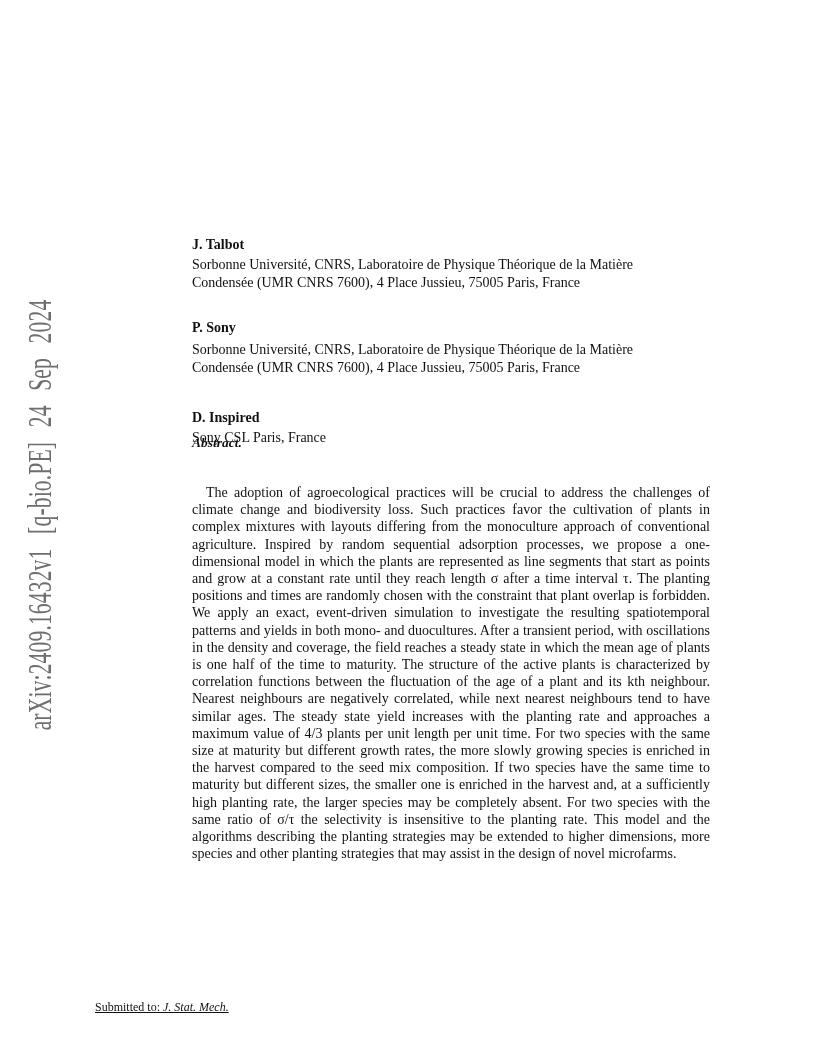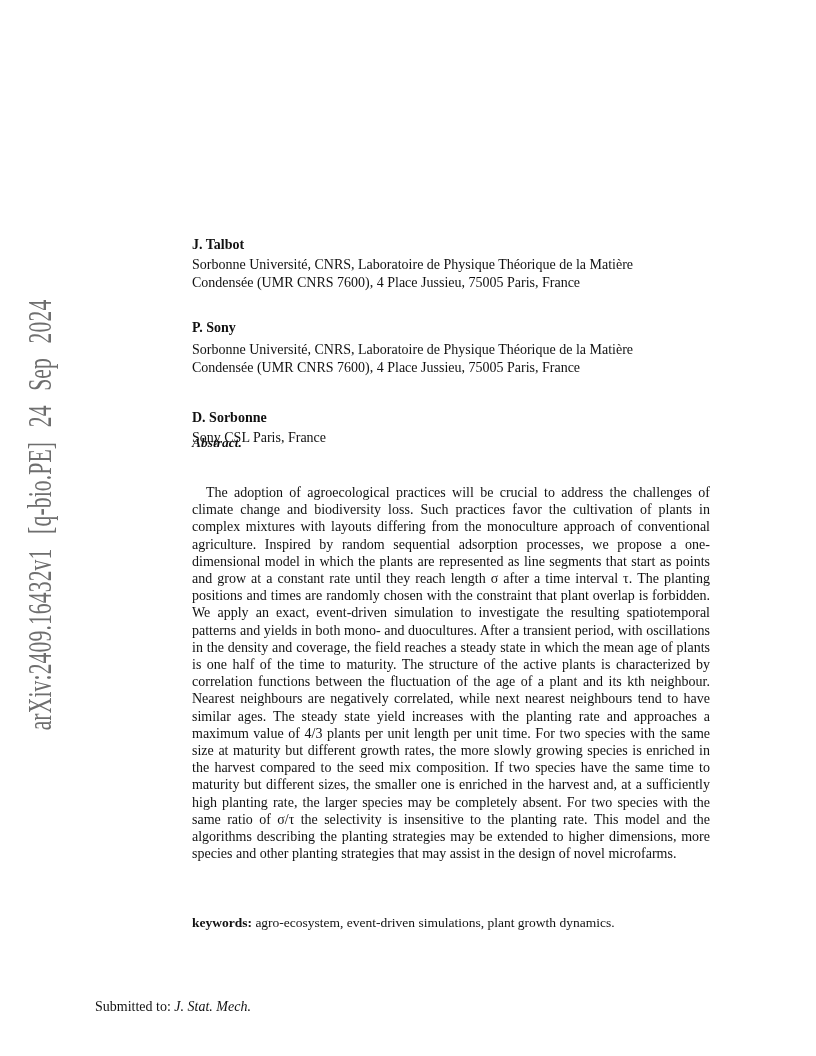--- a/index.html
+++ b/index.html
@@ -92,23 +92,24 @@
     font-size: 13.5px;
     line-height: 18px;
   }
   .keywords .kw-label {
     font-weight: 700;
   }
   .footer {
     position: absolute;
     left: 95px;
     top: 998px;
-    font-size: 14px;
+    font-size: 12px;
     line-height: 18px;
     white-space: nowrap;
+    text-decoration: underline;
   }
   .footer .journal {
     font-style: italic;
   }
 </style>
 </head>
 <body>
 
 <div class="page">
 
@@ -120,29 +121,26 @@
     <div>Sorbonne Université, CNRS, Laboratoire de Physique Théorique de la Matière</div>
     <div>Condensée (UMR CNRS 7600), 4 Place Jussieu, 75005 Paris, France</div>
   </div>
 
   <div class="author-name" style="top:320px;">P. Sony</div>
   <div class="affil" style="top:341px;">
     <div>Sorbonne Université, CNRS, Laboratoire de Physique Théorique de la Matière</div>
     <div>Condensée (UMR CNRS 7600), 4 Place Jussieu, 75005 Paris, France</div>
   </div>
 
-  <div class="author-name" style="top:410px;">D. Sorbonne</div>
+  <div class="author-name" style="top:410px;">D. Inspired</div>
   <div class="affil" style="top:429px;text-align:right;">
     <div>Sony CSL Paris, France</div>
   </div>
 
   <div class="abstract-heading">Abstract.</div>
   <div class="abstract-text">The adoption of agroecological practices will be crucial to address the challenges of climate change and biodiversity loss. Such practices favor the cultivation of plants in complex mixtures with layouts differing from the monoculture approach of conventional agriculture. Inspired by random sequential adsorption processes, we propose a one-dimensional model in which the plants are represented as line segments that start as points and grow at a constant rate until they reach length σ after a time interval τ. The planting positions and times are randomly chosen with the constraint that plant overlap is forbidden. We apply an exact, event-driven simulation to investigate the resulting spatiotemporal patterns and yields in both mono- and duocultures. After a transient period, with oscillations in the density and coverage, the field reaches a steady state in which the mean age of plants is one half of the time to maturity. The structure of the active plants is characterized by correlation functions between the fluctuation of the age of a plant and its kth neighbour. Nearest neighbours are negatively correlated, while next nearest neighbours tend to have similar ages. The steady state yield increases with the planting rate and approaches a maximum value of 4/3 plants per unit length per unit time. For two species with the same size at maturity but different growth rates, the more slowly growing species is enriched in the harvest compared to the seed mix composition. If two species have the same time to maturity but different sizes, the smaller one is enriched in the harvest and, at a sufficiently high planting rate, the larger species may be completely absent. For two species with the same ratio of σ/τ the selectivity is insensitive to the planting rate. This model and the algorithms describing the planting strategies may be extended to higher dimensions, more species and other planting strategies that may assist in the design of novel microfarms.</div>
 
-  <div class="keywords">
-    <span class="kw-label">keywords:</span><span> agro-ecosystem, event-driven simulations, plant growth dynamics.</span>
-  </div>
 
   <div class="footer">
     <span>Submitted to: </span><span class="journal">J. Stat. Mech.</span>
   </div>
 
 </div>
 
 </body></html>

